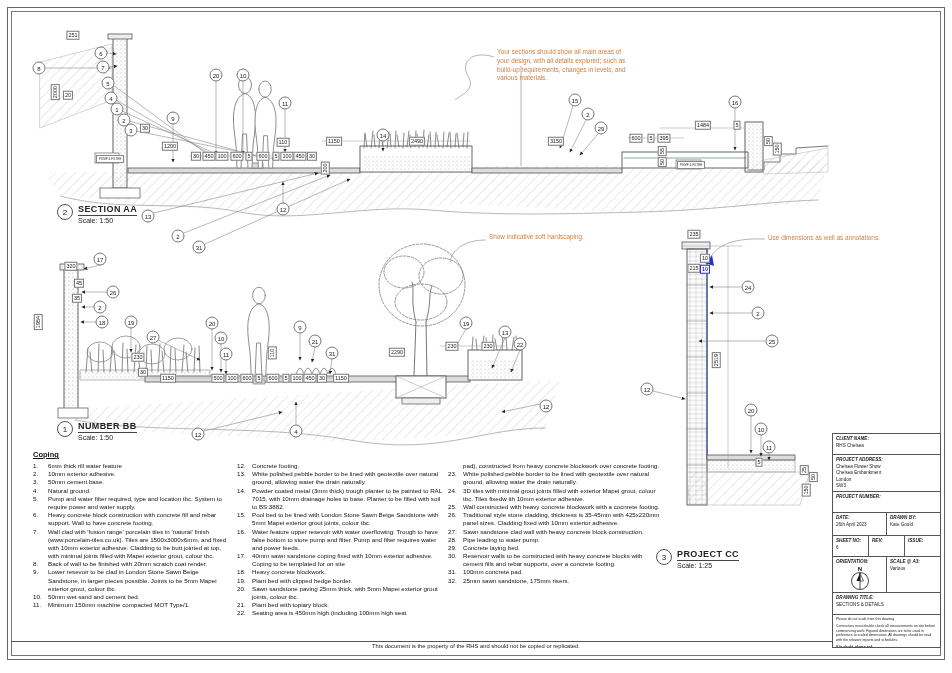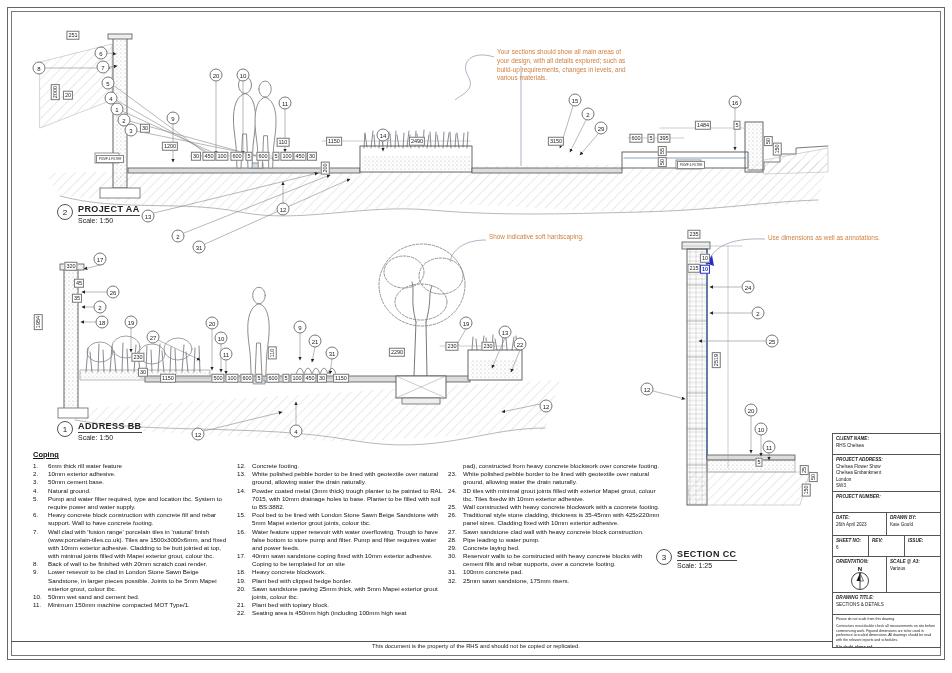--- a/index.html
+++ b/index.html
@@ -335,35 +335,35 @@
       <div class="callout" style="left: 761px; top: 429px;">10</div>
       <div class="callout" style="left: 769px; top: 447px;">11</div>
     </div>
 
   <div class="mini-label" style="left:96px;top:155px">PUMP &amp; FILTER</div>
   <div class="mini-label" style="left:677px;top:161px">PUMP &amp; FILTER</div>
 
   <div class="sec-label" style="left:57px;top:204px">
     <span class="sec-num">2</span>
     <span class="sec-text">
-      <span class="sec-title">PROJECT AA</span>
+      <span class="sec-title">SECTION AA</span>
       <span class="sec-scale">Scale: 1:50</span>
     </span>
   </div>
   <div class="sec-label" style="left:57px;top:421px">
     <span class="sec-num">1</span>
     <span class="sec-text">
-      <span class="sec-title">ADDRESS BB</span>
+      <span class="sec-title">NUMBER BB</span>
       <span class="sec-scale">Scale: 1:50</span>
     </span>
   </div>
   <div class="sec-label" style="left:656px;top:549px">
     <span class="sec-num">3</span>
     <span class="sec-text">
-      <span class="sec-title">SECTION CC</span>
+      <span class="sec-title">PROJECT CC</span>
       <span class="sec-scale">Scale: 1:25</span>
     </span>
   </div>
 
   <div class="annotation ann-top">Your sections should show all main areas of your design, with all details explored; such as build-up requirements, changes in levels, and various materials.</div>
   <div class="annotation ann-soft">Show indicative soft hardscaping.</div>
   <div class="annotation ann-dims">Use dimensions as well as annotations.</div>
 
   <div class="notes">
     <div class="notes-heading">Coping</div>

